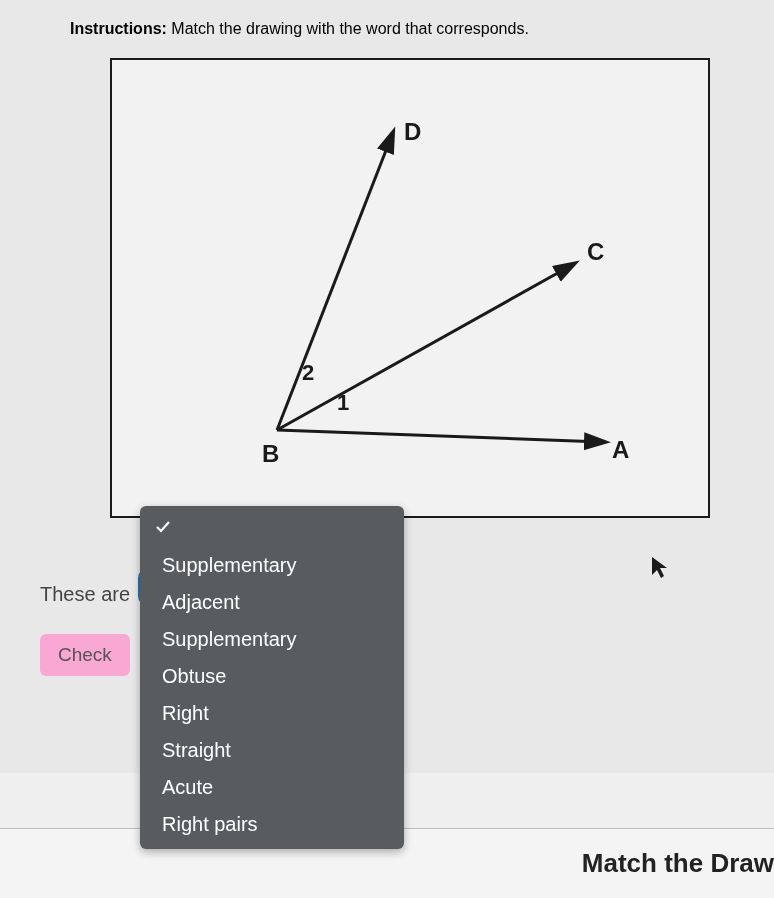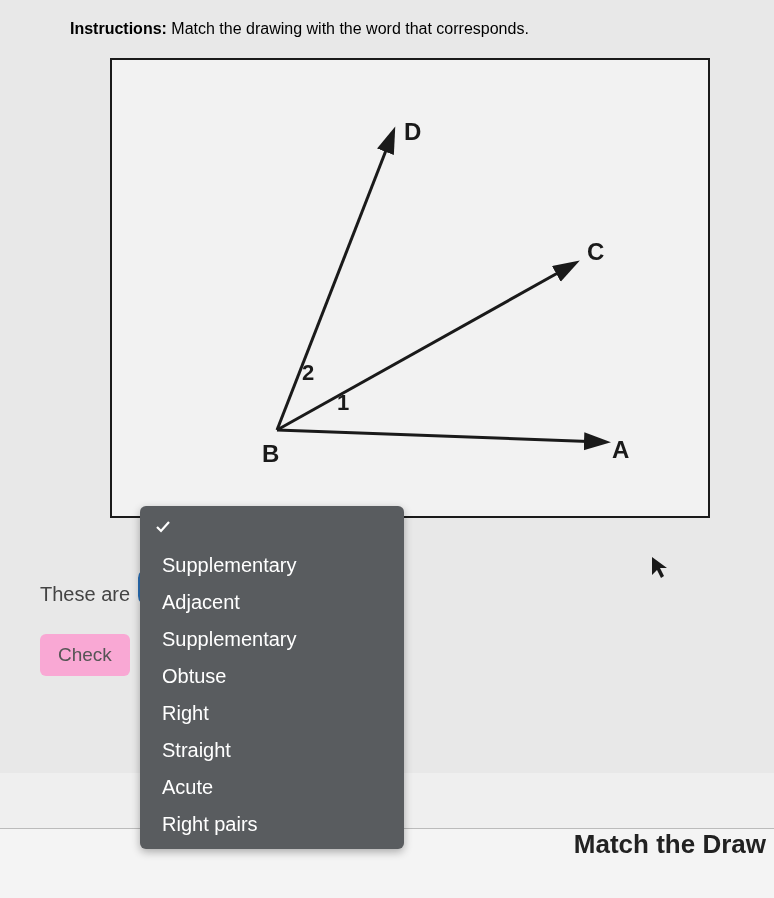--- a/index.html
+++ b/index.html
@@ -83,23 +83,23 @@
   }
   .footer {
     position: absolute;
     bottom: 0;
     left: 0;
     right: 0;
     height: 70px;
     background: #f4f4f4;
     border-top: 1px solid #bbb;
     display: flex;
-    align-items: flex-start;
+    align-items: center;
     justify-content: flex-end;
-    padding-right: 8px;
+    padding-right: 0;
   }
   .footer .title {
     font-weight: bold;
     font-size: 26px;
     color: #222;
   }
   .band {
     position: absolute;
     left: 0;
     right: 0;

